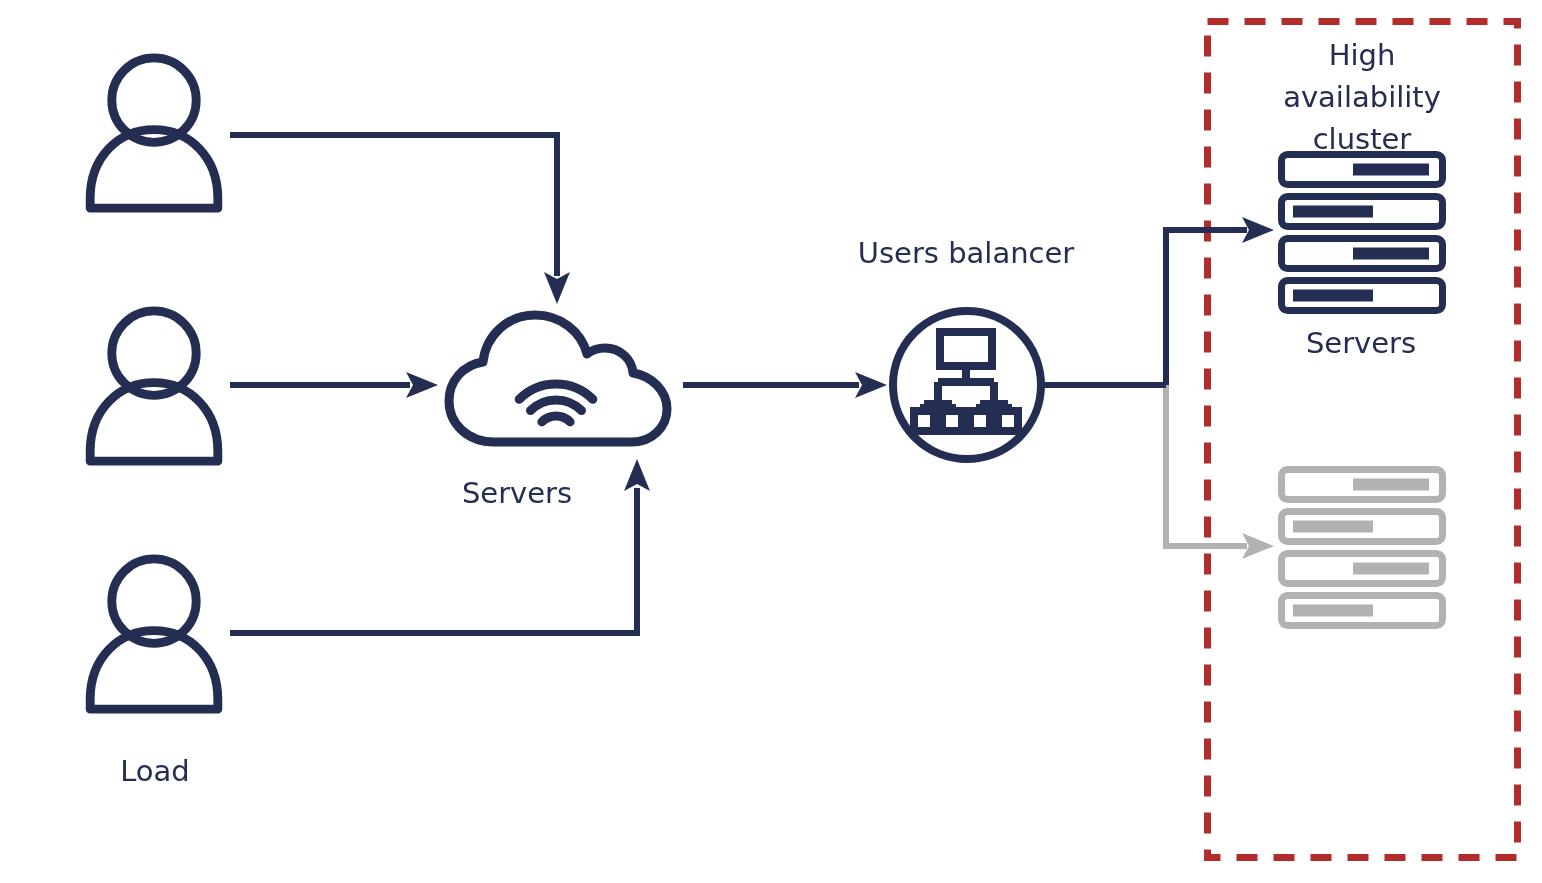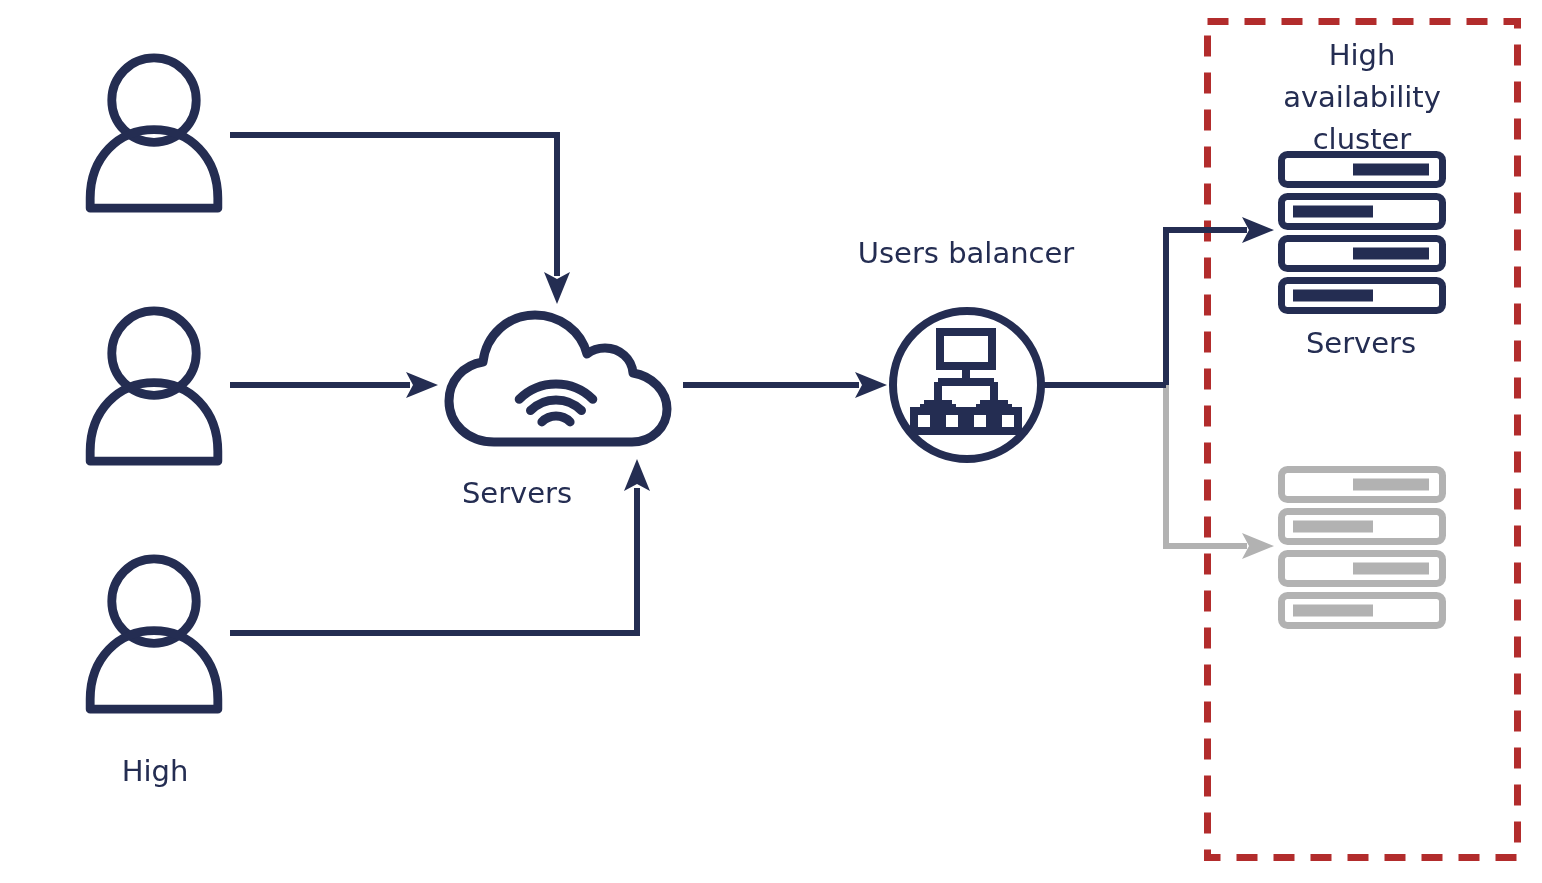--- a/index.html
+++ b/index.html
@@ -129,21 +129,21 @@
       <rect x="4.5" y="129.5" width="161" height="30" rx="6"></rect>
     </g>
     <g fill="#b2b2b2" stroke="none">
       <rect x="76" y="12.5" width="76" height="12"></rect>
       <rect x="16" y="54.5" width="80" height="12"></rect>
       <rect x="76" y="96.5" width="76" height="12"></rect>
       <rect x="16" y="138.5" width="80" height="12"></rect>
     </g>
   </svg>
 
-  <div class="lbl" style="left:155px;top:750px">High</div>
+  <div class="lbl" style="left:155px;top:750px">Load</div>
 
   <div class="lbl" style="left:517px;top:472px">Servers</div>
 
   <div class="lbl" style="left:966px;top:232px">Users balancer</div>
 
   <div class="lbl" style="left:1362px;top:34px">High availability
 cluster</div>
 
   <div class="lbl" style="left:1361px;top:322px">Servers</div>
 

